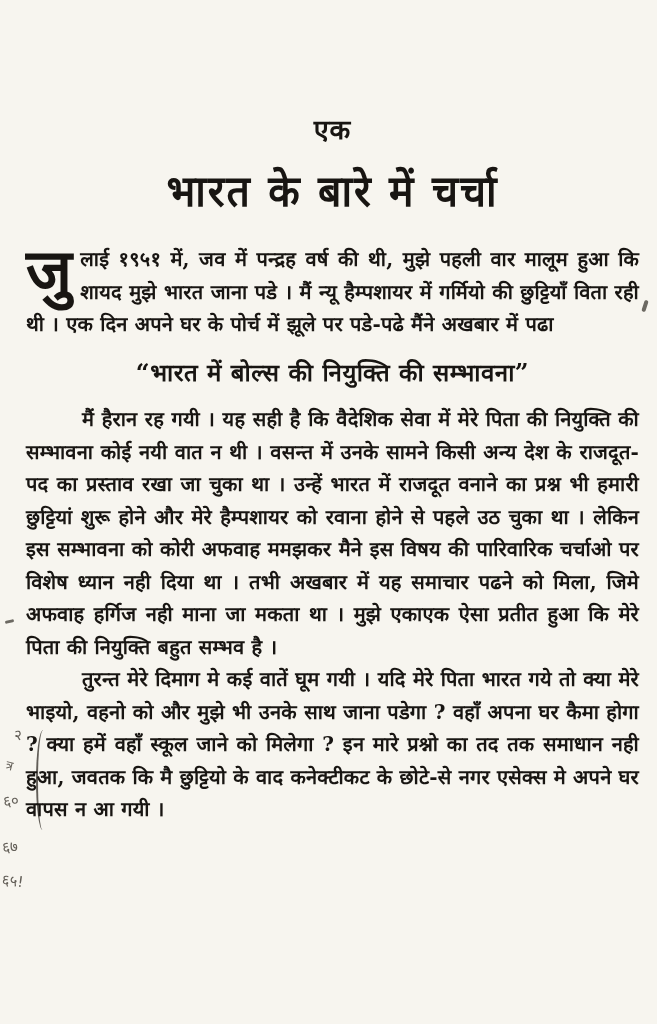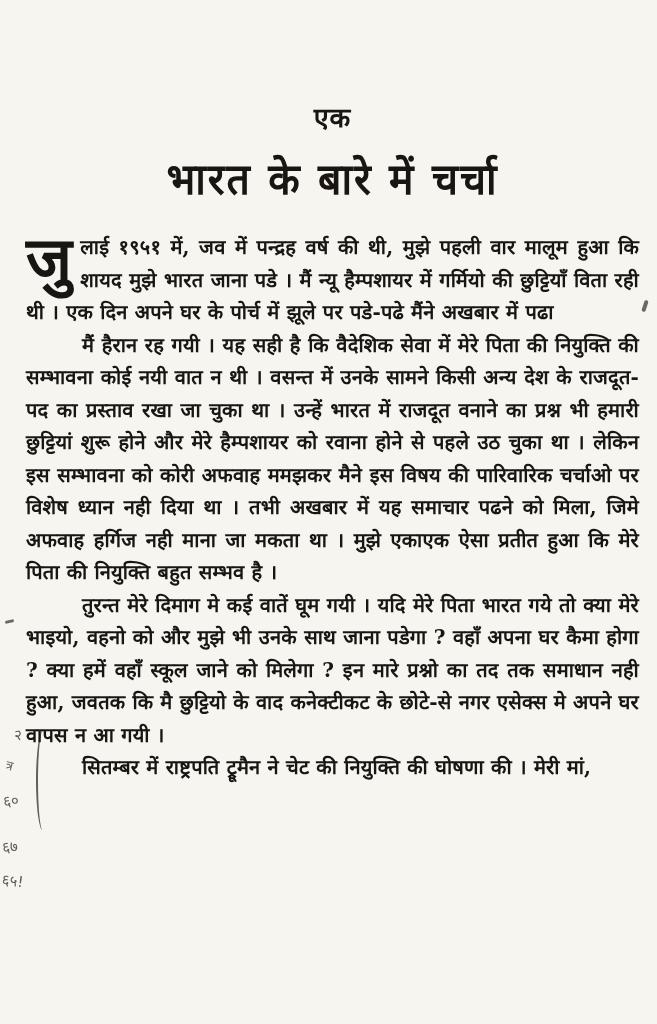--- a/index.html
+++ b/index.html
@@ -14,21 +14,21 @@
     background:#f7f5ef;
     background-image:
       radial-gradient(ellipse at 50% 40%, #fbfaf6 0%, #f5f3ec 70%, #ecead f 100%),
       linear-gradient(90deg, #efede6 0%, #f8f6f0 6%, #f8f6f0 94%, #efede6 100%);
     color:#181512;
     overflow:hidden;
     box-sizing:border-box;
   }
   .content{
     position:absolute;
-    left:26px;right:18px;top:0;
+    left:26px;right:18px;top:12px;
   }
   .chapter-number{
     text-align:center;
     font-size:27px;
     font-weight:700;
     margin-top:98px;
     letter-spacing:1px;
   }
   .chapter-title{
     text-align:center;
@@ -121,23 +121,23 @@
     <div class="chapter-number">एक</div>
 
     <h1 class="chapter-title" style="margin:14px 0 0 0;">भारत के बारे में चर्चा</h1>
 
     <div class="body-text">
 
       <p class="para para-first">
         <span class="dropcap">जु</span><span>लाई १९५१ में, जव में पन्द्रह वर्ष की थी, मुझे पहली वार मालूम हुआ कि शायद मुझे भारत जाना पडे । मैं न्यू हैम्पशायर में गर्मियो की छुट्टियाँ विता रही थी । एक दिन अपने घर के पोर्च में झूले पर पडे-पढे मैंने अखबार में पढा</span>
       </p>
 
+      <div class="headline-quote">“भारत में बोल्स की नियुक्ति की सम्भावना”</div>
 
       <p class="para para-indent">मैं हैरान रह गयी । यह सही है कि वैदेशिक सेवा में मेरे पिता की नियुक्ति की सम्भावना कोई नयी वात न थी । वसन्त में उनके सामने किसी अन्य देश के राजदूत-पद का प्रस्ताव रखा जा चुका था ।  उन्हें भारत में राजदूत  वनाने का प्रश्न भी हमारी छुट्टियां शुरू होने और मेरे हैम्पशायर को रवाना  होने से  पहले उठ चुका था । लेकिन इस सम्भावना को  कोरी अफवाह ममझकर मैने इस विषय की पारिवारिक चर्चाओ पर विशेष ध्यान नही दिया था ।  तभी अखबार में यह समाचार पढने को मिला,  जिमे अफवाह हर्गिज नही  माना  जा  मकता  था । मुझे एकाएक ऐसा प्रतीत हुआ कि मेरे पिता की नियुक्ति बहुत सम्भव है ।</p>
 
       <p class="para para-indent">तुरन्त मेरे दिमाग मे कई वातें घूम गयी ।  यदि  मेरे पिता  भारत गये तो क्या मेरे भाइयो, वहनो को और मुझे भी उनके साथ जाना पडेगा ? वहाँ अपना घर कैमा होगा ?  क्या हमें वहाँ स्कूल जाने को मिलेगा ? इन  मारे  प्रश्नो का तद तक समाधान नही हुआ, जवतक कि मै छुट्टियो के वाद कनेक्टीकट के छोटे-से नगर एसेक्स मे अपने घर वापस न आ गयी ।</p>
 
 
-      <p class="para para-indent">सितम्बर में राष्ट्रपति ट्रूमैन ने चेट की नियुक्ति की घोषणा की ।  मेरी मां,</p>
 
     </div>
   </div>
 </div>
 
 </body></html>

